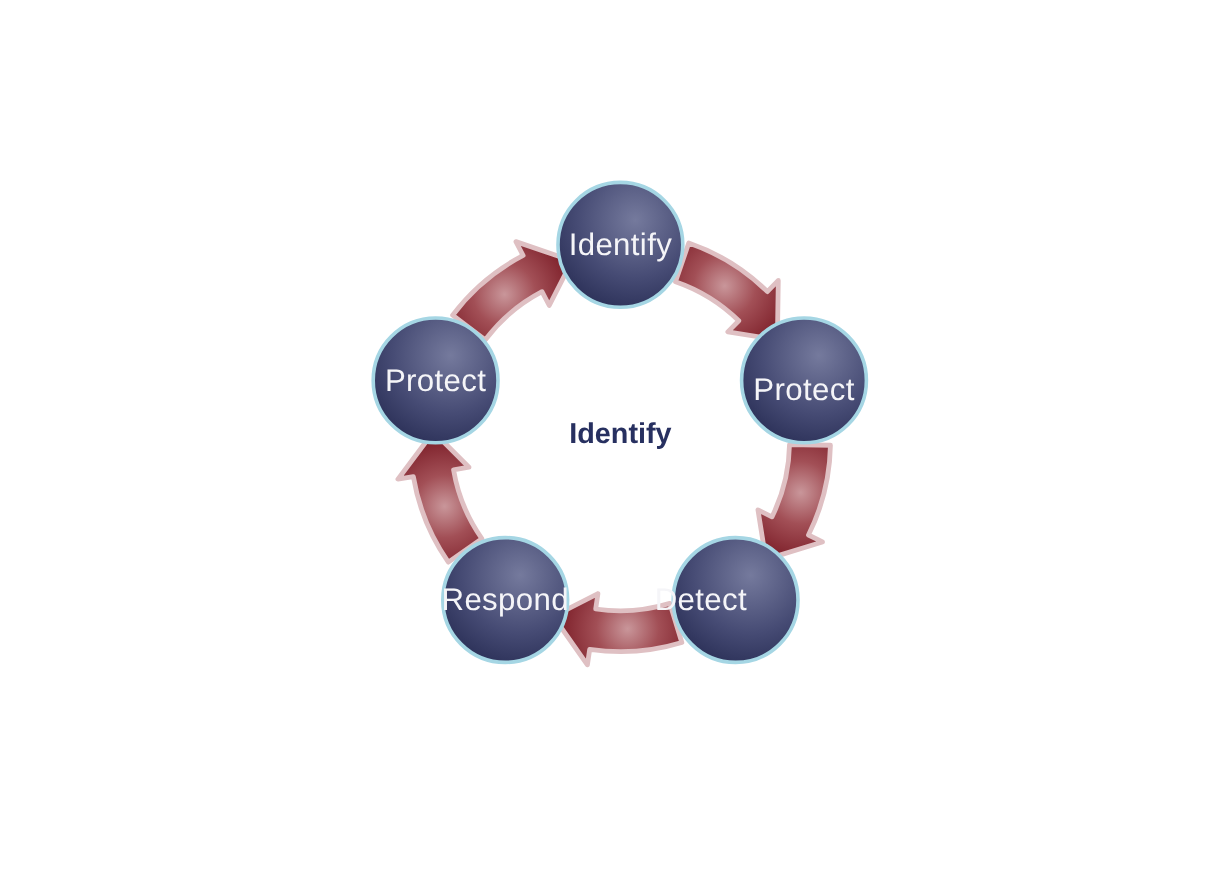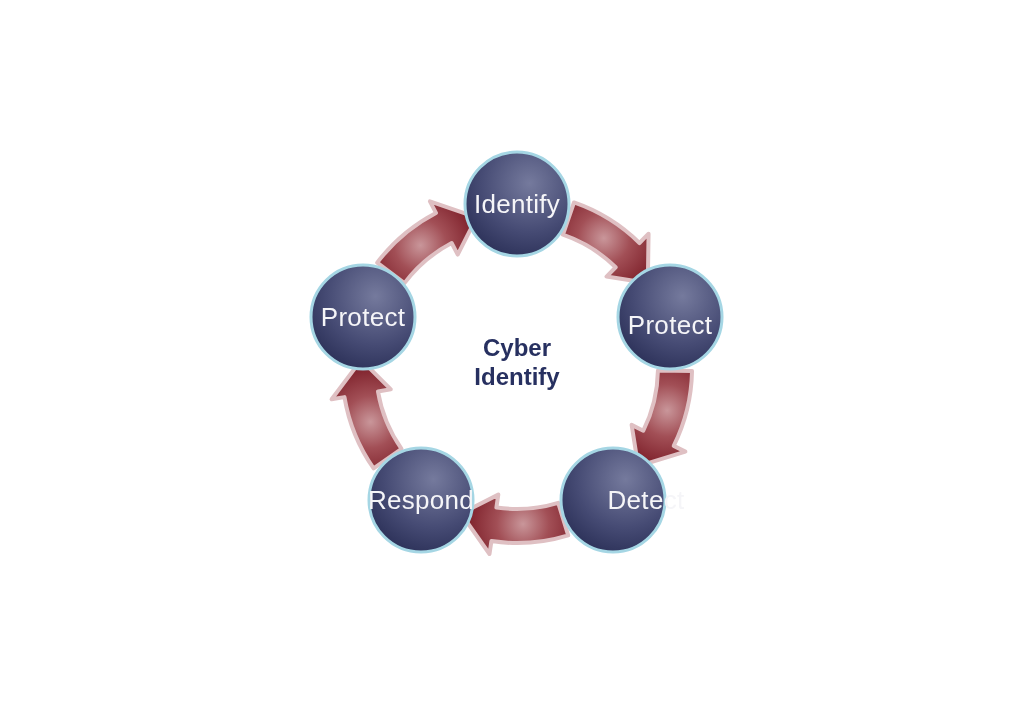--- a/index.html
+++ b/index.html
@@ -73,22 +73,21 @@
       <circle cx="517" cy="204" r="52"></circle>
       <circle cx="670" cy="317" r="52"></circle>
       <circle cx="613" cy="500" r="52"></circle>
       <circle cx="421" cy="500" r="52"></circle>
       <circle cx="363" cy="317" r="52"></circle>
     </g>
   </svg>
 
   <div class="stage-label" style="left:517px; top:204px;">Identify</div>
   <div class="stage-label" style="left:670px; top:325px;">Protect</div>
-  <div class="stage-label" style="left:646px; top:500px;">Detect</div>
+  <div class="stage-label" style="left:584px; top:500px;">Detect</div>
   <div class="stage-label" style="left:421px; top:500px;">Respond</div>
   <div class="stage-label" style="left:363px; top:317px;">Protect</div>
 
   <div class="center-title">
-    <div>Cyber</div>
     <div>Identify</div>
   </div>
 
 </div>
 
 </body></html>

